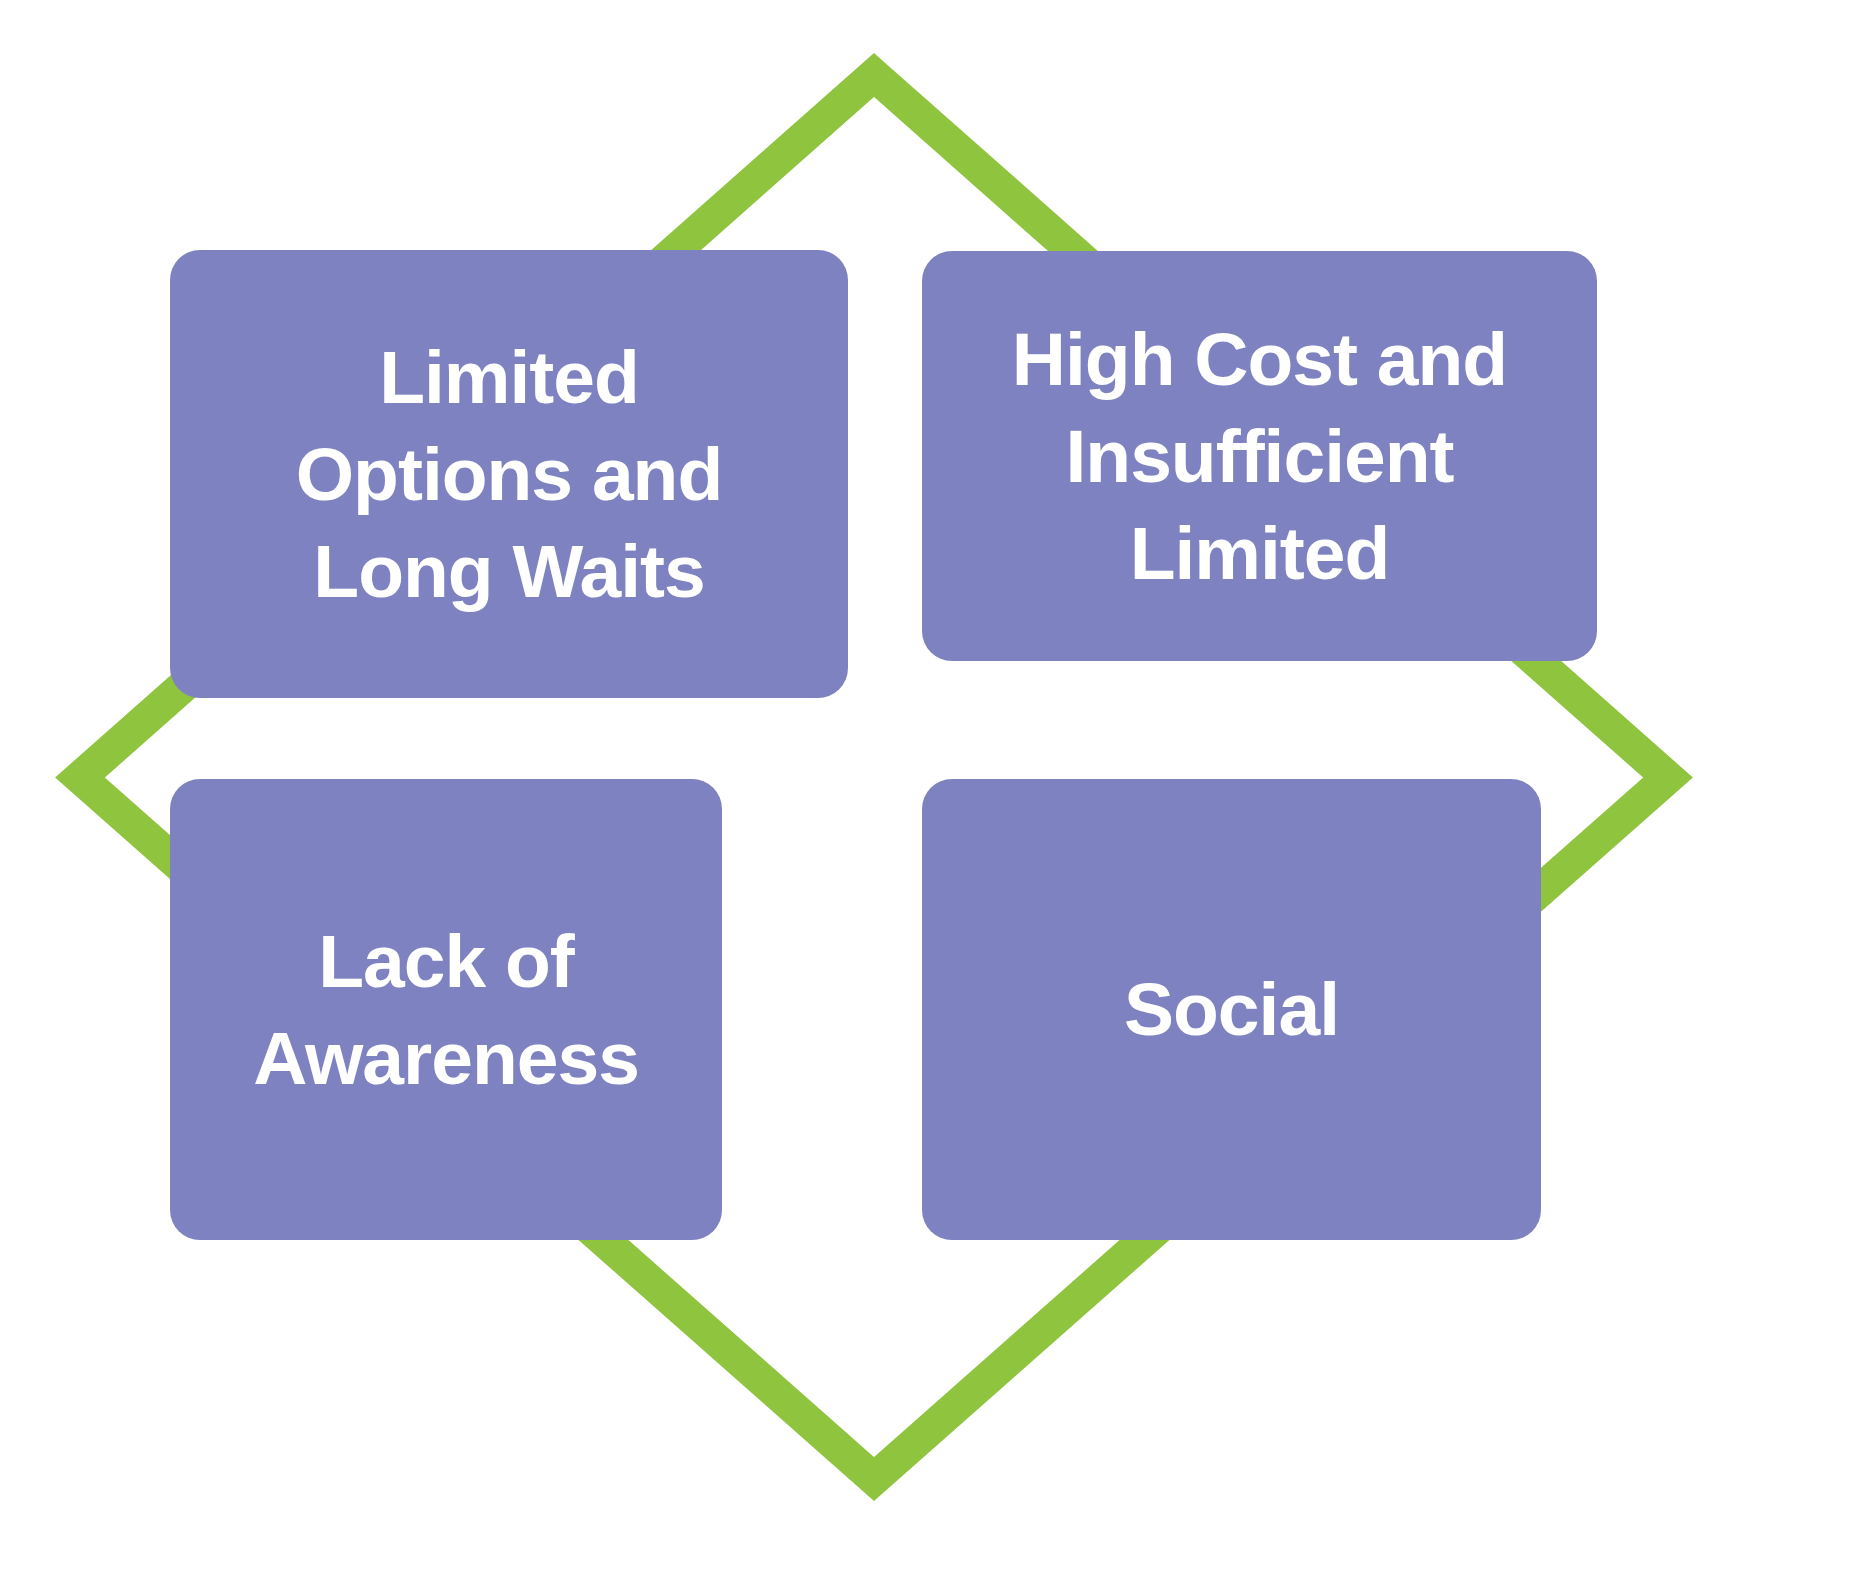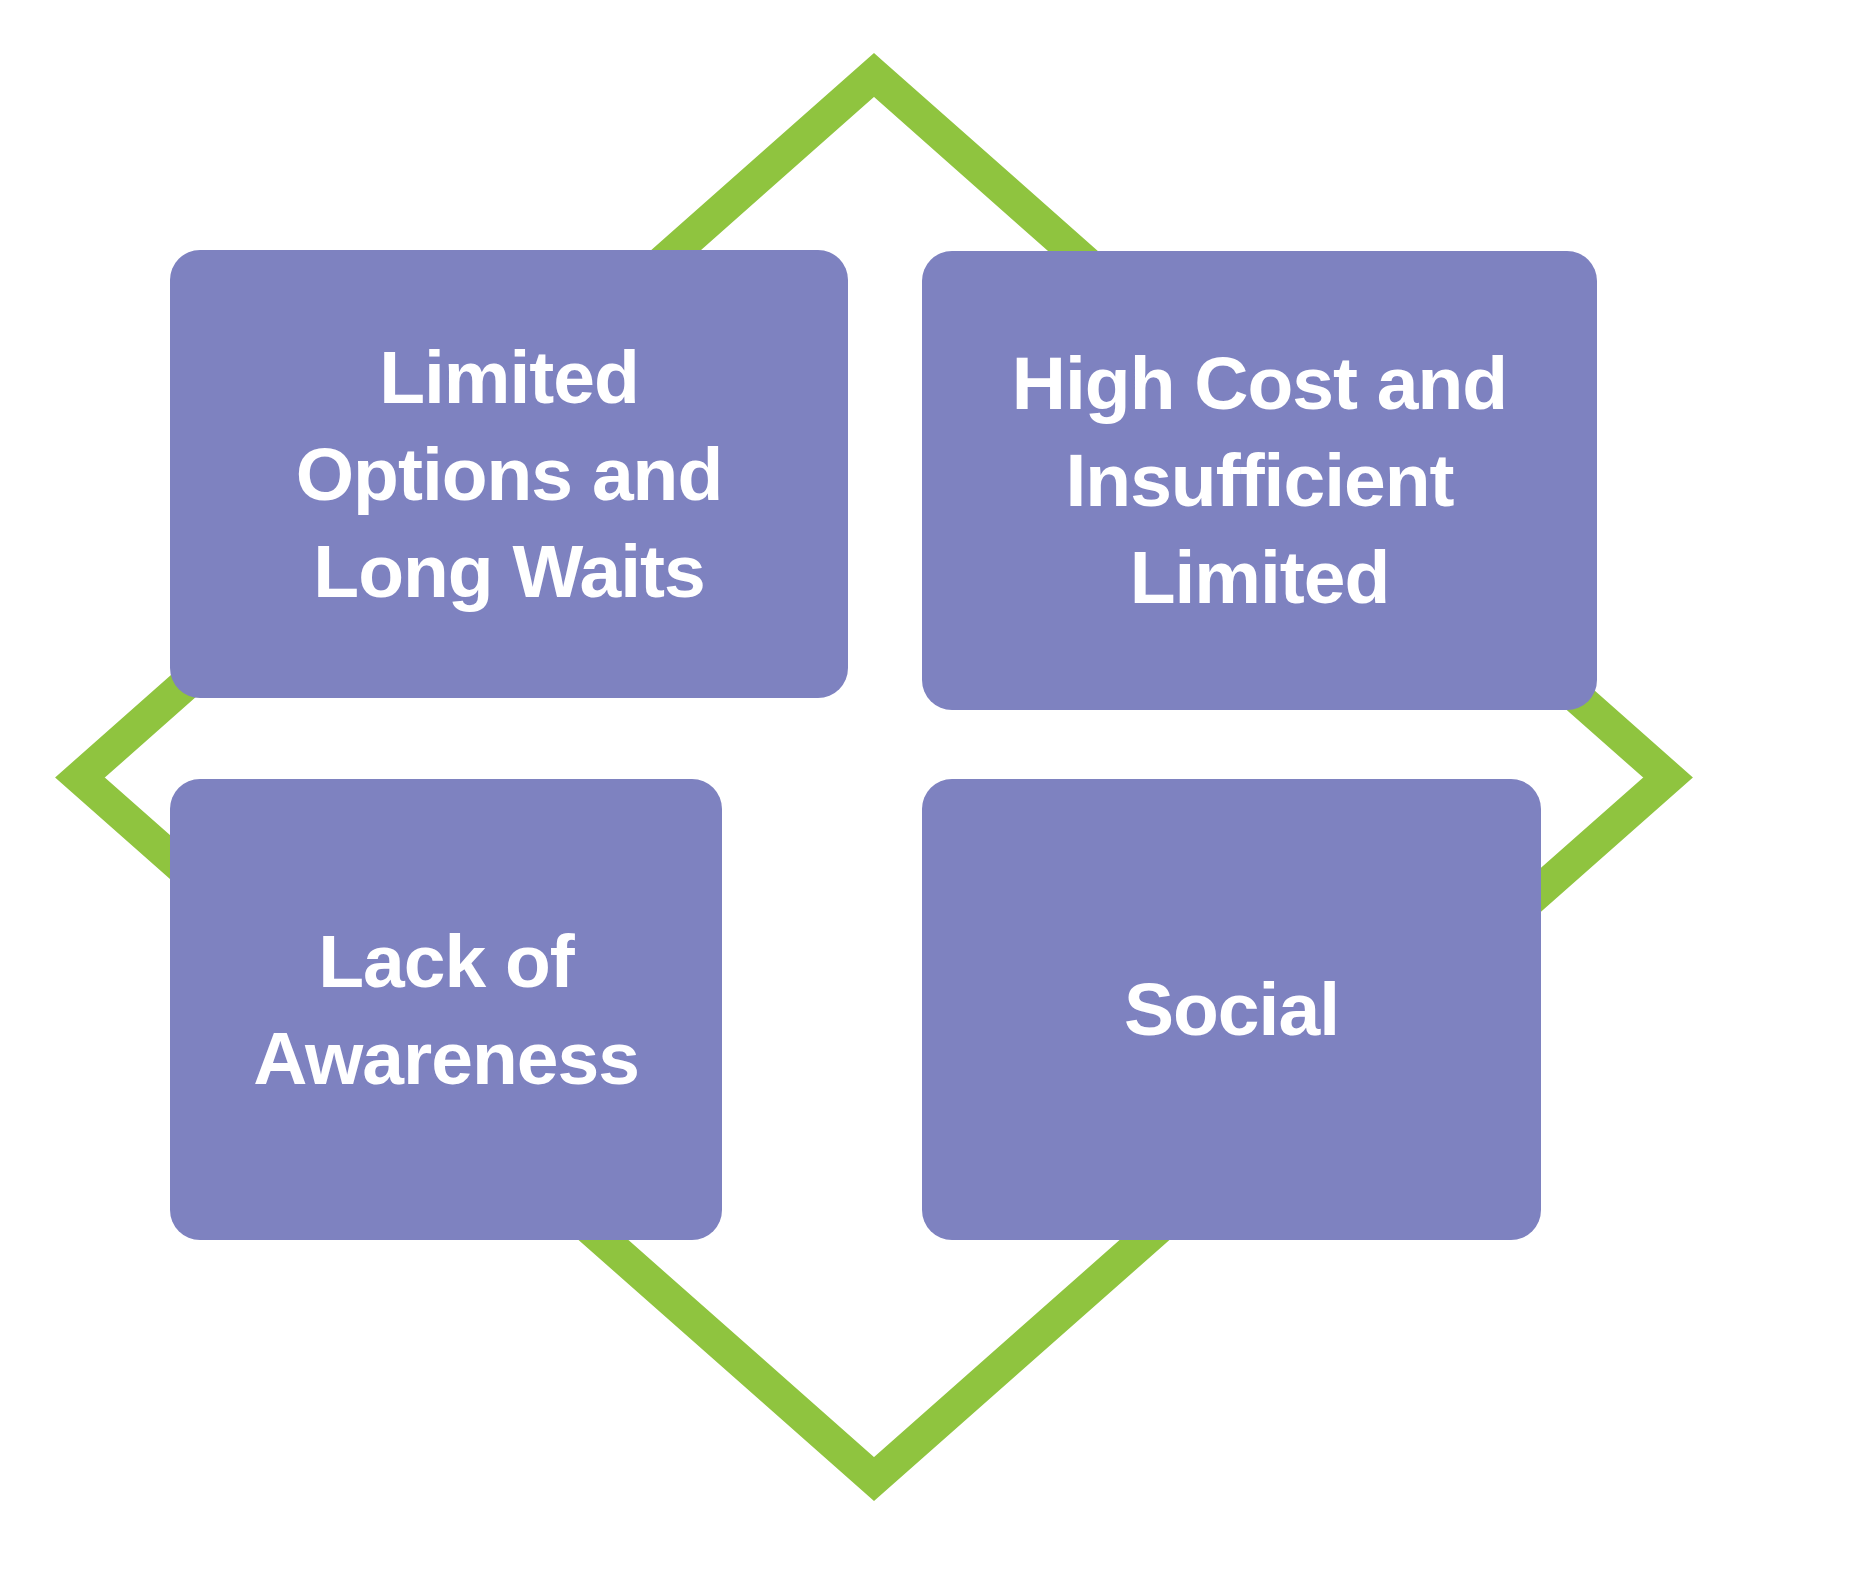--- a/index.html
+++ b/index.html
@@ -34,21 +34,21 @@
   }
   .card .line {
     color: var(--text, #ffffff);
     font-size: 75px;
     font-weight: bold;
     line-height: 97px;
     letter-spacing: -1px;
     white-space: nowrap;
   }
   .card-tl { left: 170px; top: 250px;  width: 678px; height: 448px; }
-  .card-tr { left: 922px; top: 251px;  width: 675px; height: 459px; }
+  .card-tr { left: 922px; top: 251px;  width: 675px; height: 410px; }
   .card-bl { left: 170px; top: 779px;  width: 552px; height: 461px; }
   .card-br { left: 922px; top: 779px;  width: 619px; height: 461px; }
 </style>
 </head>
 <body>
 
 <div class="canvas">
 
   <svg class="diamond-svg" width="1864" height="1575" viewBox="0 0 1864 1575">
     <path d="M 874 75 L 1668 777.5 L 874 1479 L 80 777.5 Z" fill="none" stroke-width="33" stroke-linejoin="miter" stroke-miterlimit="10" stroke="#8FC43F"></path>

